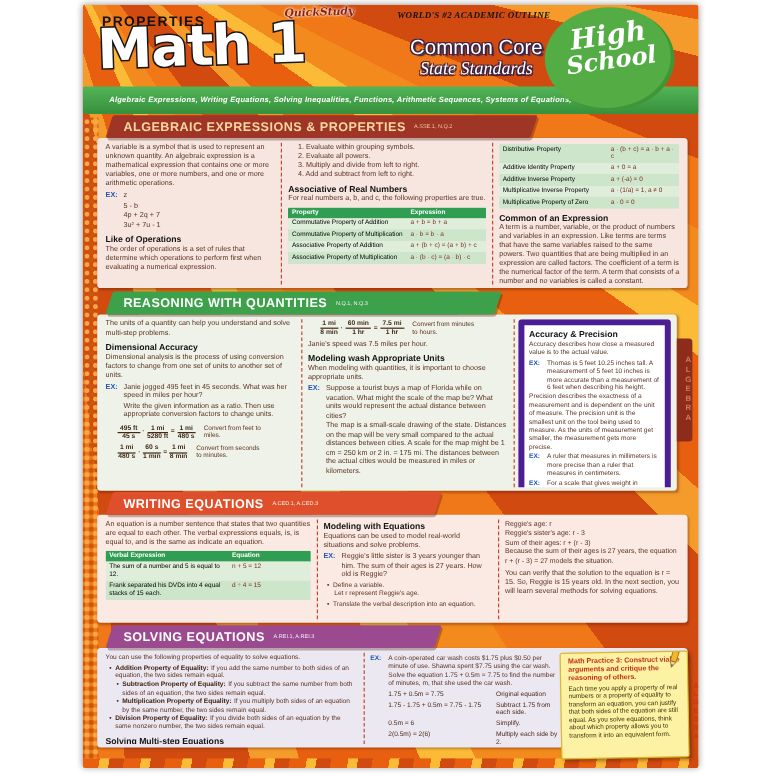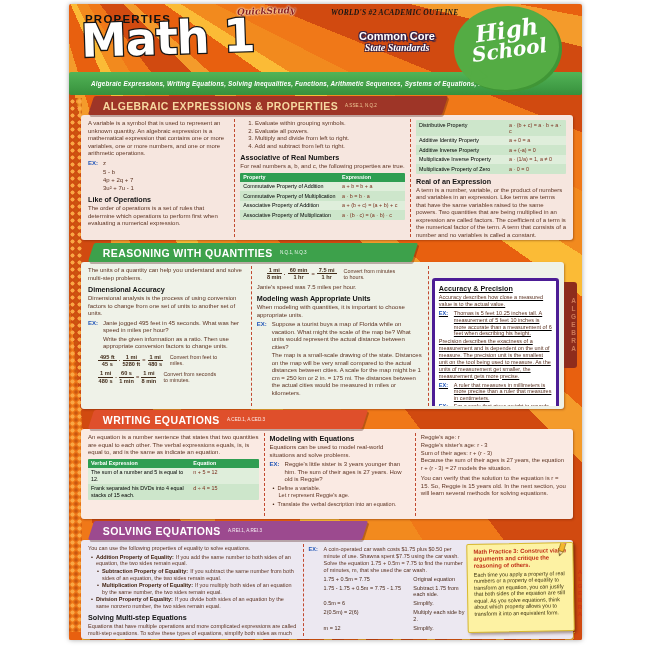--- a/index.html
+++ b/index.html
@@ -21,24 +21,24 @@
     font-weight:bold;font-size:9px;color:#8a1f1f;transform:rotate(-2deg);
     text-shadow:0 0 2px #ffe,0 0 2px #ffe;}
   .tagline{position:absolute;left:262px;top:4px;font-family:"Liberation Serif",serif;
     font-style:italic;font-weight:bold;font-size:7.5px;color:#151515;letter-spacing:.3px;}
   .kicker{position:absolute;left:16px;top:9px;font-size:11.5px;font-weight:bold;color:#111;
     letter-spacing:1.2px;}
   .title{position:absolute;left:12px;top:11px;font-family:"DejaVu Sans",sans-serif;
     font-weight:bold;font-size:46px;color:#fff;letter-spacing:-1px;transform:rotate(-2deg);
     -webkit-text-stroke:2.5px #161616;paint-order:stroke fill;line-height:1;}
   .subtitle{position:absolute;left:248px;top:26px;width:160px;text-align:center;color:#fff;}
-  .subtitle .cc{font-size:11px;font-weight:bold;
+  .subtitle .cc{font-size:17px;font-weight:normal;
     text-shadow:-1px -1px 0 #3a2345,1px -1px 0 #3a2345,-1px 1px 0 #3a2345,1px 1px 0 #3a2345,2px 2px 1px #3a2345;}
-  .subtitle .ss{font-size:10px;font-style:italic;font-family:"Liberation Serif",serif;
-    text-shadow:-1px -1px 0 #3a2345,1px -1px 0 #3a2345,-1px 1px 0 #3a2345,1px 1px 0 #3a2345;font-weight:bold;}
+  .subtitle .ss{font-size:15px;font-style:italic;font-family:"Liberation Serif",serif;
+    text-shadow:-1px -1px 0 #3a2345,1px -1px 0 #3a2345,-1px 1px 0 #3a2345,1px 1px 0 #3a2345;}
   .bubble{position:absolute;left:385px;top:2px;width:108px;height:86px;background:#54ac44;
     border-radius:50%;z-index:6;box-shadow:inset -3px -2px 0 rgba(30,110,30,.35);}
   .bubble:after{content:"";position:absolute;left:8px;bottom:-2px;width:0;height:0;
     border:10px solid rgba(0,0,0,0);border-top:16px solid #54ac44;transform:rotate(38deg);}
   .bubble .lvl{margin-top:13px;text-align:center;transform:rotate(-8deg);color:#fff;
     font-family:"DejaVu Serif",serif;font-style:italic;font-weight:bold;line-height:.95;}
   .bubble .l1{font-size:23px;}
   .bubble .l2{font-size:20px;}
   .topics{position:absolute;left:0;top:68px;width:100%;height:23px;border-radius:2px;
     background:linear-gradient(#52b457,#37903c);display:flex;align-items:center;z-index:3;
@@ -55,21 +55,21 @@
   .band2{left:22px;top:239px;width:300px;background:#3da14b;color:#fff;}
   .band3{left:22px;top:406px;width:250px;background:#df4f2b;color:#fff;}
   .band4{left:22px;top:517px;width:250px;background:#9c4a8f;color:#fff;}
 
   
   .panel{position:absolute;border-radius:3px;display:flex;padding:4px 2px 3px;
     box-sizing:border-box;overflow:hidden;z-index:2;box-shadow:1px 1px 2px rgba(80,20,5,.35);}
   .p1{left:12px;top:111px;width:492px;height:125px;background:#f6e6df;}
   .p2{left:12px;top:258px;width:483px;height:147px;background:#eff2e8;}
   .p3{left:12px;top:425px;width:492px;height:90px;background:#faeae3;}
-  .p4{left:12px;top:536px;width:492px;height:99px;background:#ece8f1;}
+  .p4{left:12px;top:536px;width:492px;height:83px;background:#ece8f1;}
   .col{padding:1px 5px;box-sizing:border-box;overflow:hidden;}
   .col+.col{border-left:1px dashed #c2492f;}
 
   .body{font-size:6px;line-height:1.25;color:#5d3423;margin:0 0 2px;}
   .h{font-size:7.2px;font-weight:bold;color:#141414;margin:3px 0 1px;}
   .ex{color:#2156b8;font-weight:bold;font-size:6px;flex:0 0 13px;}
   .exrow{display:flex;gap:2px;margin:1px 0;}
   .exrow .body{margin:0;}
   .exlines{margin-left:15px;font-size:6px;line-height:1.35;color:#5d3423;}
   .indented{margin-left:15px;}
@@ -85,22 +85,22 @@
   .tr:nth-child(odd):not(.th){background:#cde6cb;}
 
   .mathline{display:flex;align-items:center;gap:2px;margin:3px 0 3px 10px;
     font-size:5.6px;color:#5d3423;}
   .frac{display:inline-block;text-align:center;font-weight:bold;color:#402a18;line-height:1.15;}
   .frac .fn{display:block;border-bottom:.8px solid #402a18;padding:0 2px;}
   .frac .fd{display:block;}
   .mop{font-weight:bold;}
   .mnote{margin-left:5px;max-width:55px;line-height:1.15;font-size:5.4px;}
 
-  .whitebox{background:#fff;border:3px solid #4c1d95;border-radius:3px;margin:12px 1px;
-    padding:3px 4px;overflow:hidden;text-decoration:underline;}
+  .whitebox{background:#fff;border:5px solid #4c1d95;border-radius:3px;margin:0 1px;
+    padding:3px 4px;overflow:hidden;}
 
   .blist{margin:1px 0 1px 2px;}
   .blt{display:flex;font-size:5.5px;line-height:1.2;color:#5d3423;margin-bottom:1px;}
   .blt:before{content:"•";margin:0 3px 0 1px;color:#40210f;font-weight:bold;}
   .blead{font-weight:bold;color:#40210f;margin-right:2px;}
 
   .steprow{display:flex;font-size:5.5px;line-height:1.2;color:#4a2a1a;margin-bottom:2.5px;}
   .steprow .seq{flex:0 0 62%;padding-right:4px;box-sizing:border-box;}
   .steprow .snote{flex:1;}
 
@@ -208,21 +208,21 @@
           </div>
         <div class="tr">
             <span>Multiplicative Inverse Property</span>
             <span>a · (1/a) = 1, a ≠ 0</span>
           </div>
         <div class="tr">
             <span>Multiplicative Property of Zero</span>
             <span>a · 0 = 0</span>
           </div>
       </div>
-      <div class="h">Real of an Expression</div>
+      <div class="h">Common of an Expression</div>
       <p class="body">A term is a number, variable, or the product of numbers and variables in an expression. Like terms are terms that have the same variables raised to the same powers. Two quantities that are being multiplied in an expression are called factors. The coefficient of a term is the numerical factor of the term. A term that consists of a number and no variables is called a constant.</p>
     </div>
   </div>
 
   <div class="band band2">
     <span class="band-title">REASONING WITH QUANTITIES</span>
     <span class="band-code">N.Q.1, N.Q.3</span>
   </div>
   <div class="panel p2">
     <div class="col" style="flex:0 0 35%">

